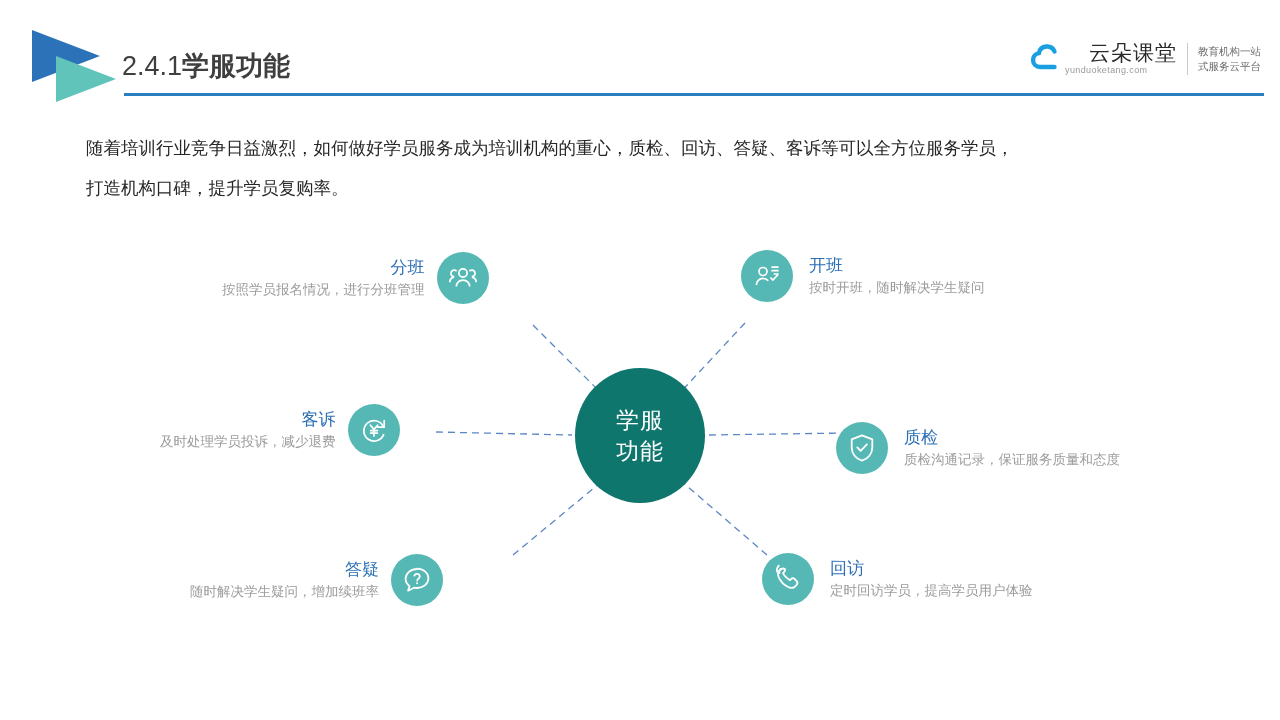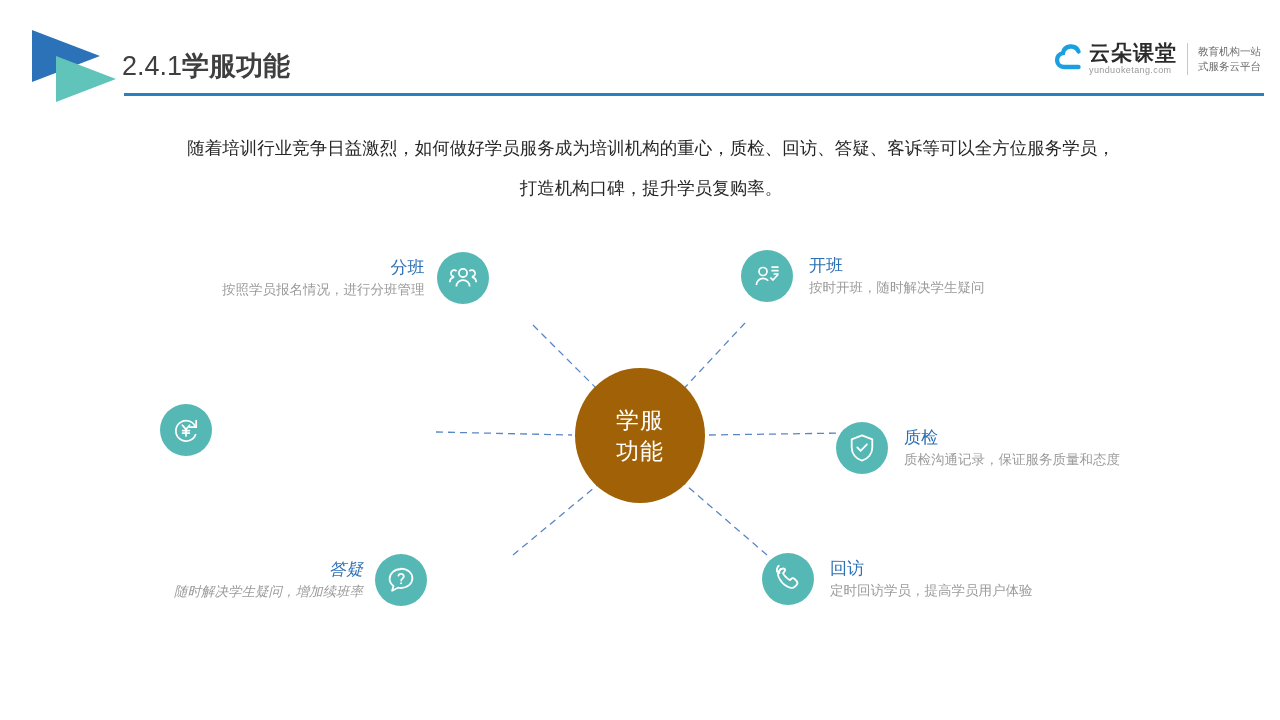--- a/index.html
+++ b/index.html
@@ -27,40 +27,40 @@
 
   #title-rule {
     position: absolute; left: 124px; top: 93px;
     width: 1140px; height: 3px; background: #2a7fc1;
   }
 
   
   #logo-block { position: absolute; right: 16px; top: 36px; height: 46px; display: flex; align-items: center; }
   #logo-cloud { position: relative; width: 34px; height: 34px; margin-right: 2px; }
   #logo-words { display: flex; flex-direction: column; justify-content: center; }
-  #logo-main { font-size: 21px; font-weight: 700; color: #2b2b2b; line-height: 22px; letter-spacing: 1px; }
+  #logo-main { font-size: 21px; font-weight: 400; color: #2b2b2b; line-height: 22px; letter-spacing: 1px; margin-left: 24px; }
   #logo-domain { font-size: 9px; color: #9a9a9a; line-height: 11px; letter-spacing: .4px; margin-top: 1px; }
   #logo-divider { width: 1px; height: 32px; background: #c8c8c8; margin: 0 10px; }
   #logo-tagline { font-size: 10.5px; color: #6d6d6d; line-height: 15px; width: 66px; }
 
   
   #intro {
     position: absolute; left: 86px; top: 128px; width: 1130px;
     font-size: 17.5px; color: #262626; line-height: 40px;
   }
-  #intro .ln { display: block; white-space: nowrap; text-align: center; }
+  #intro .ln { display: block; white-space: nowrap; }
 
   
   #diagram { position: absolute; left: 0; top: 225px; width: 1280px; height: 450px; }
   #connectors { position: absolute; left: 0; top: 0; width: 1280px; height: 450px; }
 
   #hub {
     position: absolute; left: 575px; top: 143px;
     width: 130px; height: 135px; border-radius: 50%;
-    background: #a16207; color: #ffffff;
+    background: #0f766e; color: #ffffff;
     display: flex; flex-direction: column; align-items: center; justify-content: center;
     font-size: 23px; line-height: 31px; letter-spacing: 1px;
   }
 
   .node { position: absolute; display: flex; align-items: center; text-align: center; }
   .node .disc {
     width: 52px; height: 52px; border-radius: 50%;
     background: #56b8b4; flex: 0 0 52px;
     display: flex; align-items: center; justify-content: center;
   }
@@ -73,21 +73,21 @@
   .node.right .txt { margin-left: 16px; align-items: flex-start; }
   
   .node.left { flex-direction: row-reverse; }
   .node.left .txt { margin-right: 12px; align-items: flex-end; }
 
   
   #node-fenban  { left: 222px; top: 27px; }
   #node-kaiban  { left: 741px; top: 25px; }
   #node-kesu    { left: 160px; top: 179px; }
   #node-zhijian { left: 836px; top: 197px; }
-  #node-dayi    { left: 174px; top: 329px; font-style: italic; }
+  #node-dayi    { left: 190px; top: 329px; }
   #node-huifang { left: 762px; top: 328px; }
 </style>
 </head>
 <body>
 
 <div id="page">
 
   <div id="header">
 
     <div id="brand-mark">
@@ -178,20 +178,24 @@
 
     <div class="node left" id="node-kesu">
       <div class="disc">
         <svg width="32" height="32" viewBox="0 0 32 32" fill="none" stroke="#ffffff" stroke-width="1.7">
           <path d="M25.6 13.2A10.2 10.2 0 1 0 25.8 20"></path>
           <path d="M26.2 6.6v6.6h-6.4" stroke-linecap="round" stroke-linejoin="round"></path>
           <path d="M12.4 11.2L16 15.4l3.6-4.2" stroke-linecap="round"></path>
           <path d="M16 15.4V22M12.6 16.6h6.8M12.6 19.1h6.8" stroke-linecap="round"></path>
         </svg>
       </div>
+      <div class="txt">
+        <div class="ttl">客诉</div>
+        <div class="dsc">及时处理学员投诉，减少退费</div>
+      </div>
     </div>
 
     <div class="node right" id="node-zhijian">
       <div class="disc">
         <svg width="32" height="32" viewBox="0 0 32 32" fill="none" stroke="#ffffff" stroke-width="1.8">
           <path d="M16 3.4l10.3 4v8.1c0 6.1-4.2 11.4-10.3 13.1C9.9 26.9 5.7 21.6 5.7 15.5V7.4z" stroke-linejoin="round"></path>
           <path d="M11.3 15.4l3.3 3.4 6.3-6.5" stroke-linecap="round" stroke-linejoin="round"></path>
         </svg>
       </div>
       <div class="txt">

